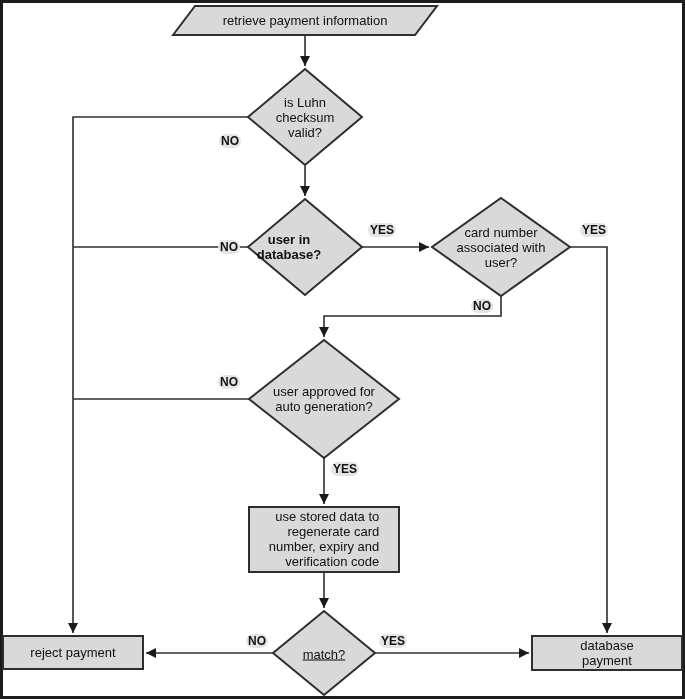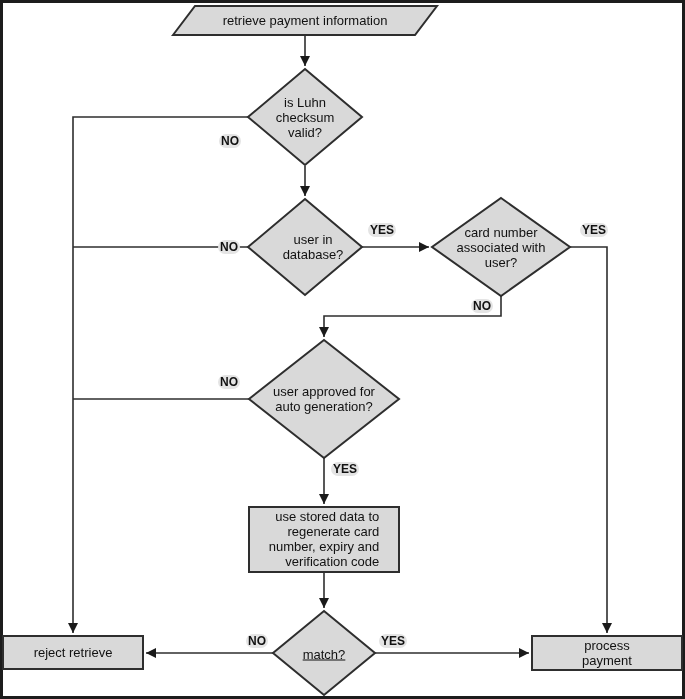--- a/index.html
+++ b/index.html
@@ -71,34 +71,34 @@
     <rect class="shape" x="249" y="507" width="150" height="65"></rect>
     <polygon class="shape" points="324,611 375,653 324,695 273,653"></polygon>
     <rect class="shape" x="3" y="636" width="140" height="33"></rect>
     <rect class="shape" x="532" y="636" width="150" height="34"></rect>
   </svg>
 
   <div class="node-label" style="left:305px;top:20px;">retrieve payment information</div>
   <div class="node-label" style="left:305px;top:117px;">is Luhn
 checksum
 valid?</div>
-  <div class="node-label" style="left:313px;top:247px;">user in
+  <div class="node-label" style="left:289px;top:247px;font-weight:bold;">user in
 database?</div>
   <div class="node-label" style="left:501px;top:247px;">card number
 associated with
 user?</div>
   <div class="node-label" style="left:324px;top:399px;">user approved for
 auto generation?</div>
   <div class="node-label" style="left:324px;top:539px;text-align:right;">use stored data to
 regenerate card
 number, expiry and
 verification code</div>
   <div class="node-label" style="left:324px;top:654px;text-decoration:underline;">match?</div>
-  <div class="node-label" style="left:73px;top:652px;">reject retrieve</div>
-  <div class="node-label" style="left:607px;top:653px;">process payment</div>
+  <div class="node-label" style="left:73px;top:652px;">reject payment</div>
+  <div class="node-label" style="left:607px;top:653px;">database payment</div>
 
   <div class="edge-label" style="left:230px;top:141px;">NO</div>
   <div class="edge-label" style="left:229px;top:247px;">NO</div>
   <div class="edge-label" style="left:382px;top:230px;">YES</div>
   <div class="edge-label" style="left:594px;top:230px;">YES</div>
   <div class="edge-label" style="left:482px;top:306px;">NO</div>
   <div class="edge-label" style="left:229px;top:382px;">NO</div>
   <div class="edge-label" style="left:345px;top:469px;">YES</div>
   <div class="edge-label" style="left:257px;top:641px;">NO</div>
   <div class="edge-label" style="left:393px;top:641px;">YES</div>

